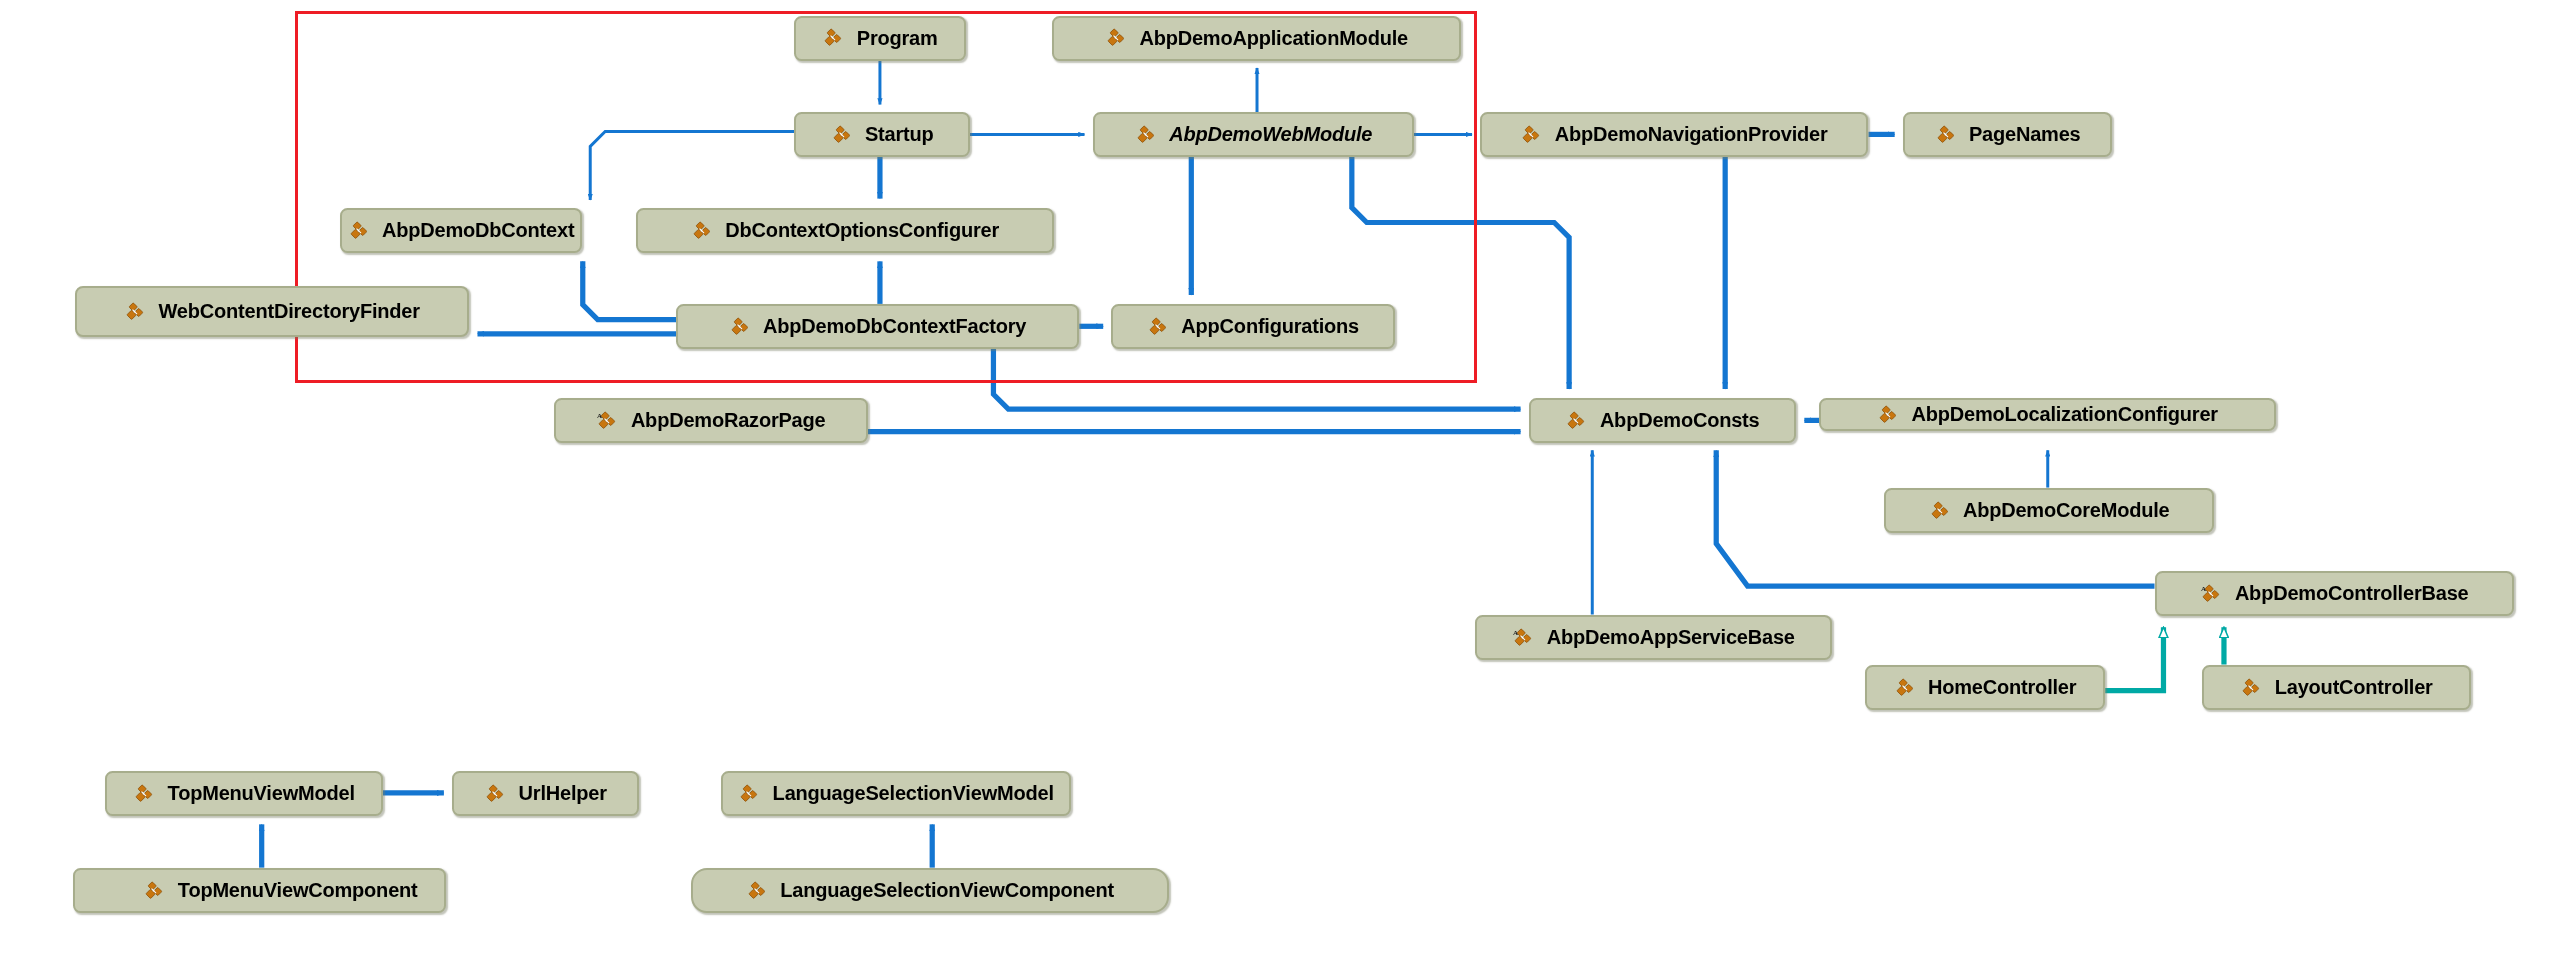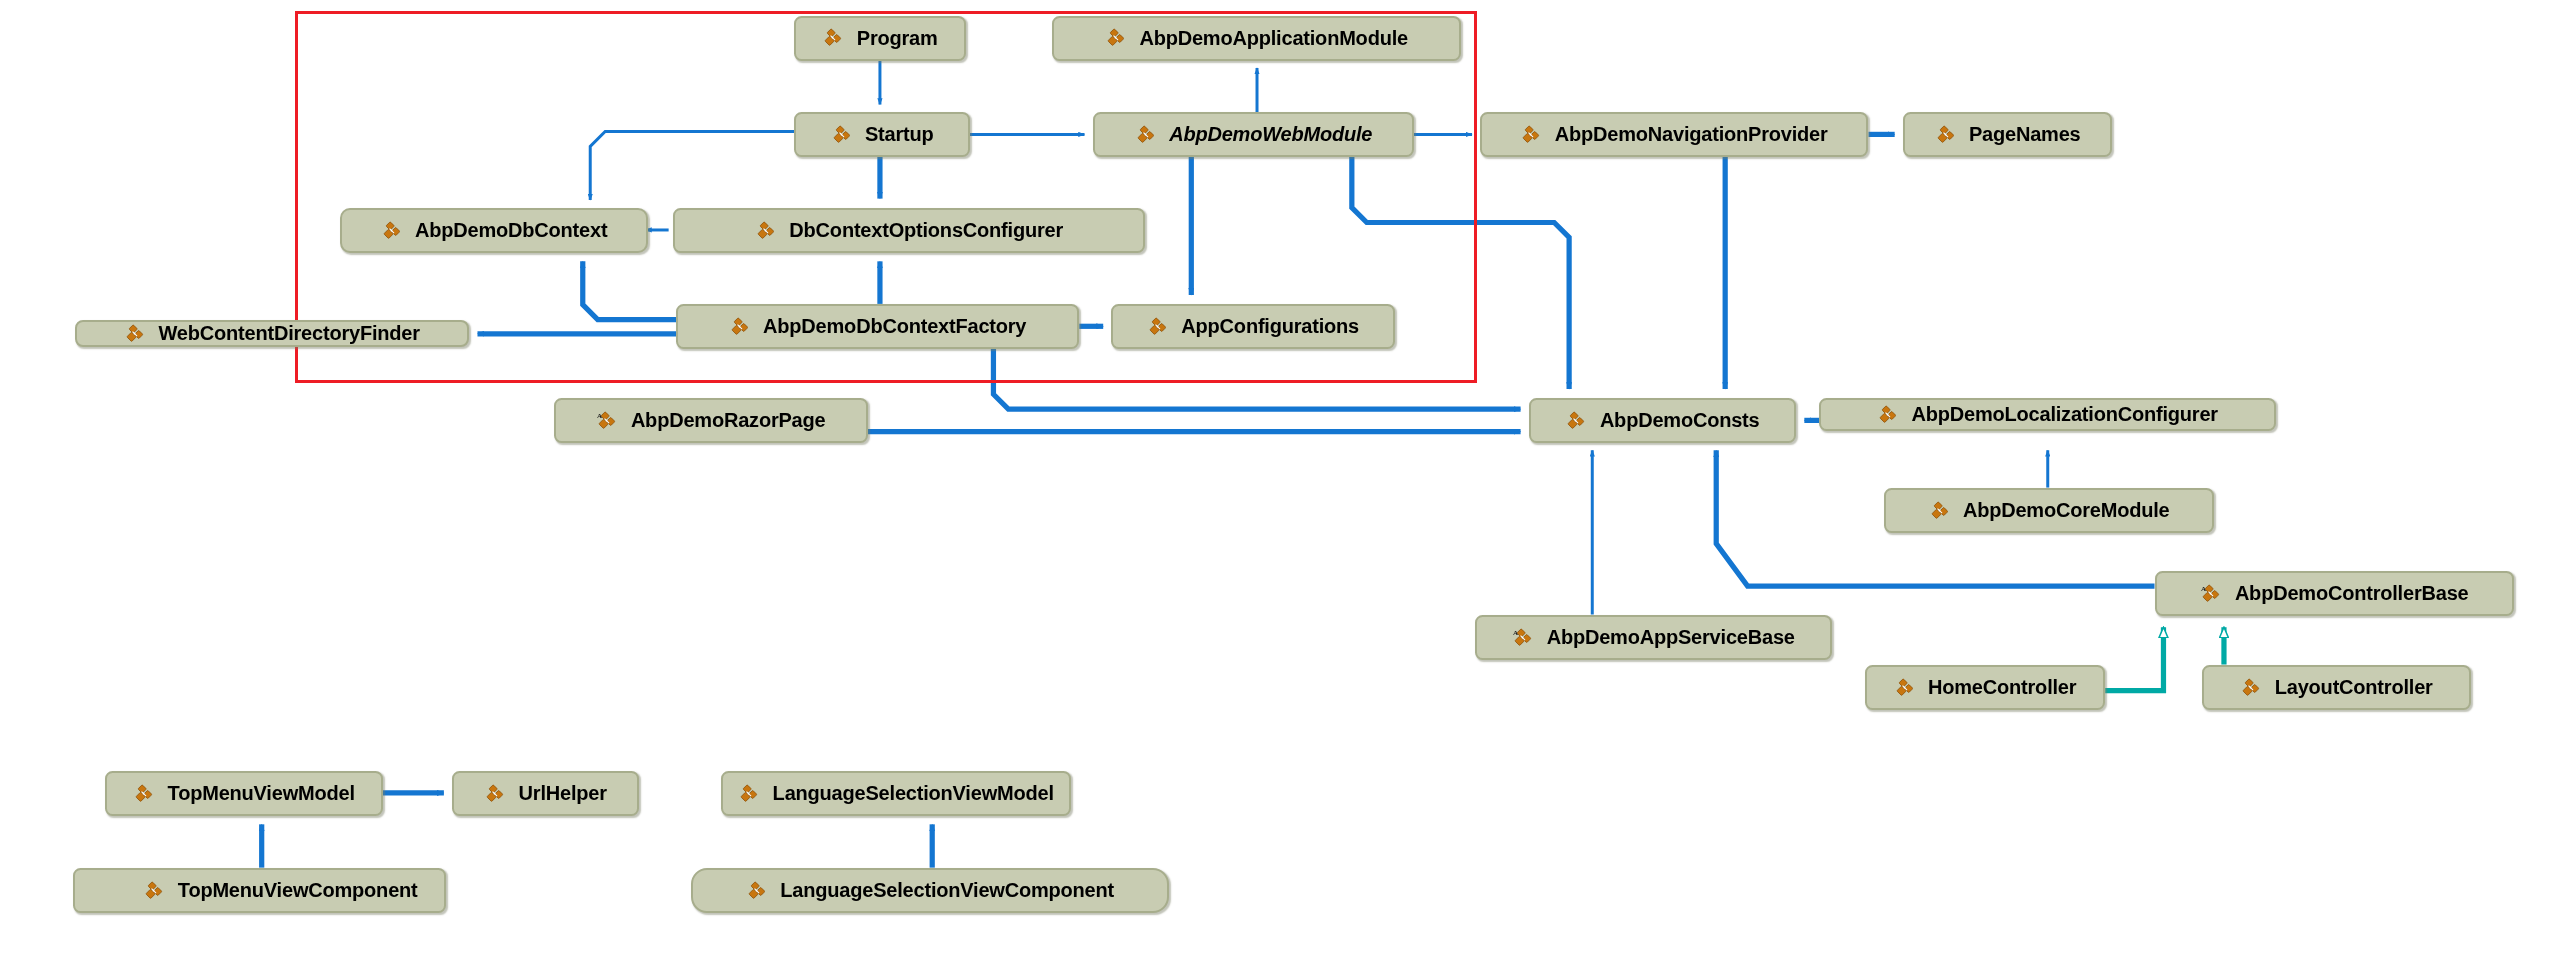--- a/index.html
+++ b/index.html
@@ -232,51 +232,51 @@
                 <rect x="3.5" y="9.5" width="9" height="9" rx="1.2" fill="#c8760f" stroke="#8a4f08" stroke-width="1"></rect>
                 <rect x="13" y="4" width="8" height="8" rx="1.2" fill="#c8760f" stroke="#8a4f08" stroke-width="1"></rect>
                 <rect x="13" y="14.5" width="8" height="8" rx="1.2" fill="#c8760f" stroke="#8a4f08" stroke-width="1"></rect>
                 <path d="M12.5,14 L15,14 M13.8,10 L13.8,18.5" stroke="#ffffff" stroke-width="1.4" fill="none"></path>
               </g>
             </svg>
           </span>
           <span class="node-label">PageNames</span>
         </div>
       </div>
-      <div class="node" style="left: 340px; top: 208px; width: 308px; height: 45px; border-radius: 10px;">
+      <div class="node" style="left: 340px; top: 208px; width: 242px; height: 45px;">
         <div class="node-inner">
           <span class="cls-icon">
             <svg viewBox="0 0 26 26" width="19.4" height="19.4" aria-hidden="true">
               <g transform="translate(13,13) rotate(-45) translate(-13,-13)">
                 <rect x="3.5" y="9.5" width="9" height="9" rx="1.2" fill="#c8760f" stroke="#8a4f08" stroke-width="1"></rect>
                 <rect x="13" y="4" width="8" height="8" rx="1.2" fill="#c8760f" stroke="#8a4f08" stroke-width="1"></rect>
                 <rect x="13" y="14.5" width="8" height="8" rx="1.2" fill="#c8760f" stroke="#8a4f08" stroke-width="1"></rect>
                 <path d="M12.5,14 L15,14 M13.8,10 L13.8,18.5" stroke="#ffffff" stroke-width="1.4" fill="none"></path>
               </g>
             </svg>
           </span>
           <span class="node-label">AbpDemoDbContext</span>
         </div>
       </div>
-      <div class="node" style="left: 673px; top: 208px; width: 472px; height: 45px;">
+      <div class="node" style="left: 636px; top: 208px; width: 418px; height: 45px;">
         <div class="node-inner">
           <span class="cls-icon">
             <svg viewBox="0 0 26 26" width="19.4" height="19.4" aria-hidden="true">
               <g transform="translate(13,13) rotate(-45) translate(-13,-13)">
                 <rect x="3.5" y="9.5" width="9" height="9" rx="1.2" fill="#c8760f" stroke="#8a4f08" stroke-width="1"></rect>
                 <rect x="13" y="4" width="8" height="8" rx="1.2" fill="#c8760f" stroke="#8a4f08" stroke-width="1"></rect>
                 <rect x="13" y="14.5" width="8" height="8" rx="1.2" fill="#c8760f" stroke="#8a4f08" stroke-width="1"></rect>
                 <path d="M12.5,14 L15,14 M13.8,10 L13.8,18.5" stroke="#ffffff" stroke-width="1.4" fill="none"></path>
               </g>
             </svg>
           </span>
           <span class="node-label">DbContextOptionsConfigurer</span>
         </div>
       </div>
-      <div class="node" style="left: 75px; top: 320px; width: 394px; height: 27px; border-radius: 8px;">
+      <div class="node" style="left: 75px; top: 286px; width: 394px; height: 51px; border-radius: 8px;">
         <div class="node-inner">
           <span class="cls-icon">
             <svg viewBox="0 0 26 26" width="19.4" height="19.4" aria-hidden="true">
               <g transform="translate(13,13) rotate(-45) translate(-13,-13)">
                 <rect x="3.5" y="9.5" width="9" height="9" rx="1.2" fill="#c8760f" stroke="#8a4f08" stroke-width="1"></rect>
                 <rect x="13" y="4" width="8" height="8" rx="1.2" fill="#c8760f" stroke="#8a4f08" stroke-width="1"></rect>
                 <rect x="13" y="14.5" width="8" height="8" rx="1.2" fill="#c8760f" stroke="#8a4f08" stroke-width="1"></rect>
                 <path d="M12.5,14 L15,14 M13.8,10 L13.8,18.5" stroke="#ffffff" stroke-width="1.4" fill="none"></path>
               </g>
             </svg>

